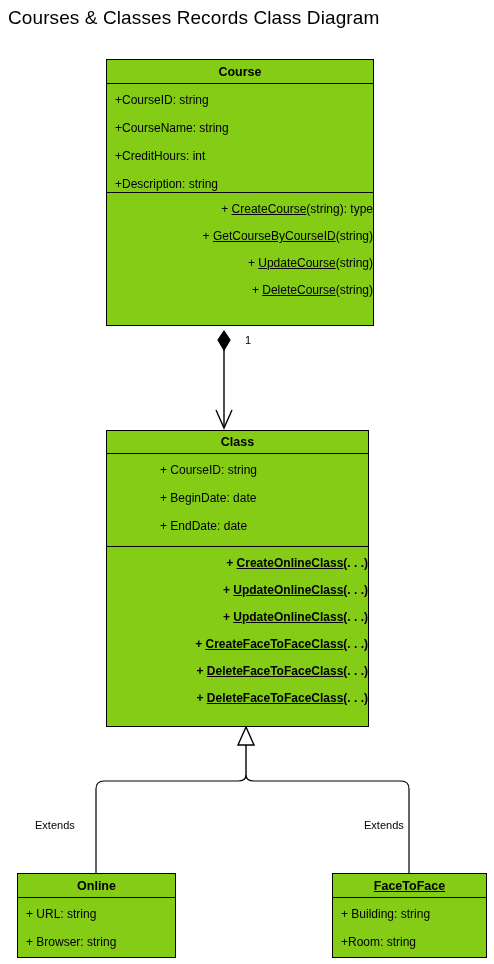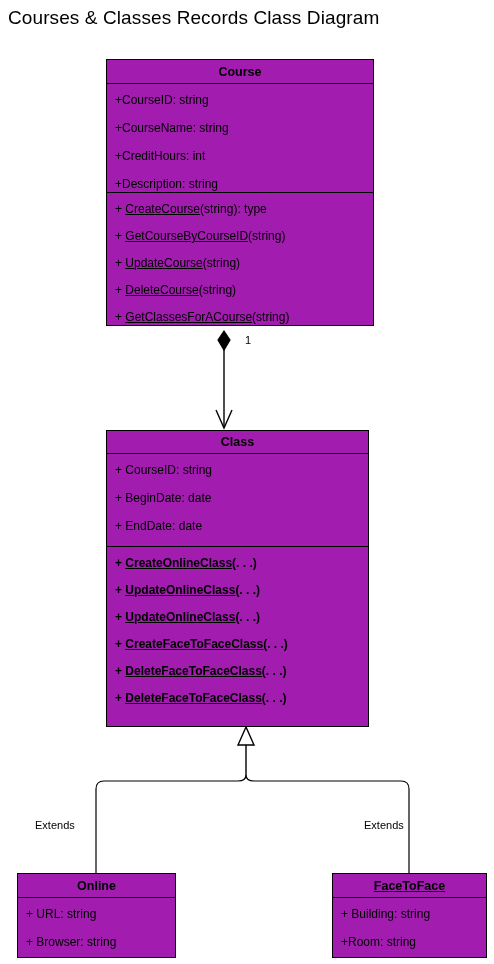--- a/index.html
+++ b/index.html
@@ -40,21 +40,21 @@
     letter-spacing: 0.1px;
     white-space: nowrap;
     color: #000;
   }
 
   
   .uml-class {
     position: absolute;
     box-sizing: border-box;
     border: 1.4px solid #000;
-    background: #a21caf;
+    background: #84cc16;
   }
   .uml-name {
     box-sizing: border-box;
     text-align: center;
     font-size: 12.5px;
     font-weight: bold;
     border-bottom: 1.4px solid #000;
     display: flex;
     align-items: center;
     justify-content: center;
@@ -68,33 +68,33 @@
   }
   .uml-row {
     box-sizing: border-box;
     font-size: 12px;
     line-height: 14px;
     padding: 0 0 0 8px;
     white-space: nowrap;
   }
   .uml-attrs .uml-row { margin-bottom: 14px; }
   .uml-attrs .uml-row:last-child { margin-bottom: 0; }
-  .uml-ops .uml-row { margin-bottom: 13px; }
+  .uml-ops .uml-row { margin-bottom: 13px; text-align: right; }
   .uml-ops .uml-row:last-child { margin-bottom: 0; }
   .op-name { text-decoration: underline; }
 
   
   #class-course   { left: 106px; top: 59px;  width: 268px; }
   #class-course .uml-name { height: 24px; }
   #class-course .uml-attrs { height: 108px; }
   #class-course .uml-ops   { height: 133px; }
 
   #class-class    { left: 106px; top: 430px; width: 263px; }
   #class-class .uml-name { height: 23px; }
-  #class-class .uml-attrs { height: 92px; }
+  #class-class .uml-attrs { height: 92px; margin-left: 45px; }
   #class-class .uml-ops   { height: 180px; font-weight: bold; }
 
   #class-online   { left: 17px;  top: 873px; width: 159px; }
   #class-online .uml-name { height: 24px; text-align: center; }
   #class-online .uml-attrs { height: 59px; }
 
   #class-facetoface { left: 332px; top: 873px; width: 155px; }
   #class-facetoface .uml-name { height: 24px; text-decoration: underline; }
   #class-facetoface .uml-attrs { height: 59px; }
 
@@ -153,23 +153,20 @@
       </div>
       <div class="uml-row">
         <span>+ </span><span class="op-name">GetCourseByCourseID</span><span>(string)</span>
       </div>
       <div class="uml-row">
         <span>+ </span><span class="op-name">UpdateCourse</span><span>(string)</span>
       </div>
       <div class="uml-row">
         <span>+ </span><span class="op-name">DeleteCourse</span><span>(string)</span>
       </div>
-      <div class="uml-row">
-        <span>+ </span><span class="op-name">GetClassesForACourse</span><span>(string)</span>
-      </div>
     </div>
   </div>
 
   <div class="uml-class" id="class-class">
     <div class="uml-name">Class</div>
     <div class="uml-compartment uml-attrs">
       <div class="uml-row">+ CourseID: string</div>
       <div class="uml-row">+ BeginDate: date</div>
       <div class="uml-row">+ EndDate: date</div>
     </div>

